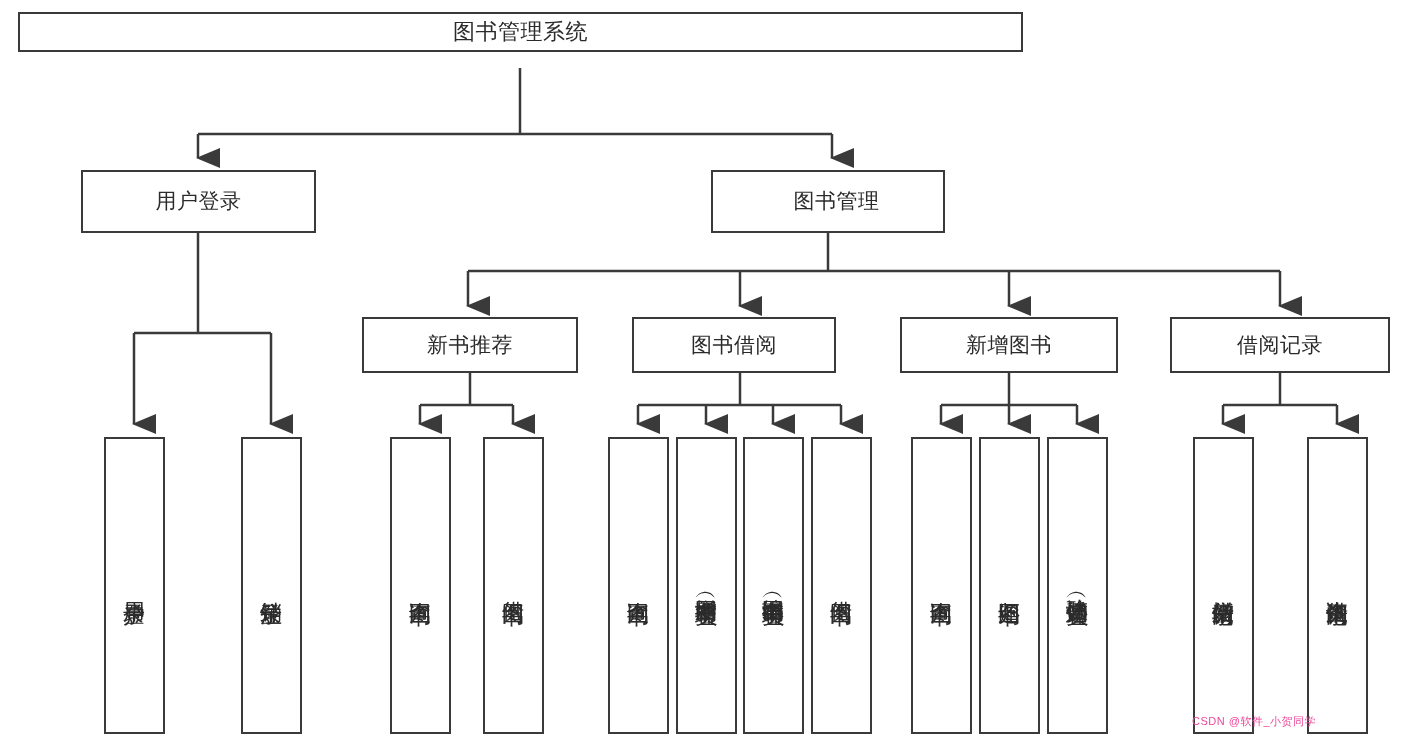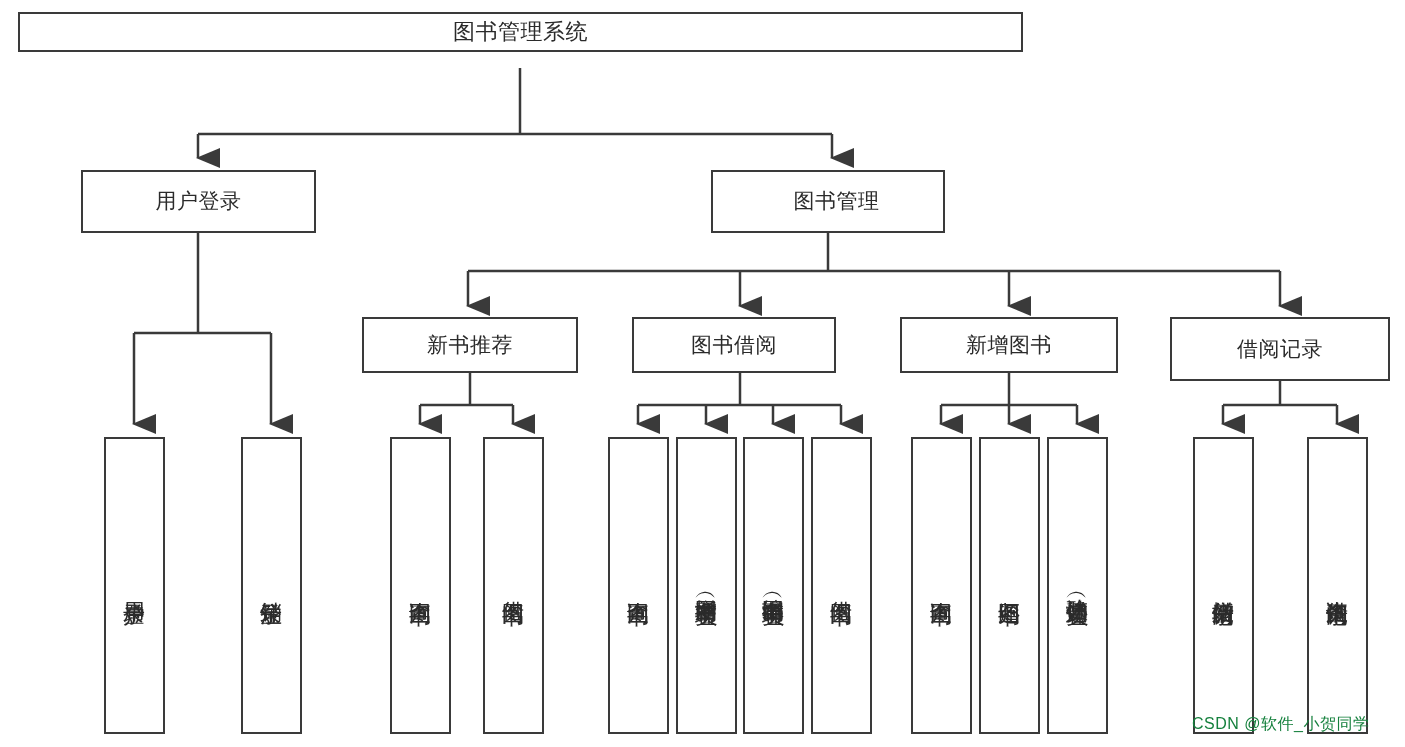--- a/index.html
+++ b/index.html
@@ -60,22 +60,22 @@
   .node.vert .label {
     writing-mode: vertical-rl;
     text-orientation: upright;
     font-size: 22px;
     line-height: 1.05;
     letter-spacing: 1px;
     white-space: nowrap;
   }
   .watermark {
     position: absolute;
-    color: #15803d;
-    font-size: 16px;
+    color: #ec4899;
+    font-size: 11px;
     letter-spacing: 0.5px;
     white-space: nowrap;
     z-index: 3;
     user-select: none;
   }
 </style>
 </head>
 <body>
 
 <div id="canvas">
@@ -143,21 +143,21 @@
 
   <div class="node horiz" style="left:362px; top:317px; width:216px; height:56px;">
     <span class="label">新书推荐</span>
   </div>
   <div class="node horiz" style="left:632px; top:317px; width:204px; height:56px;">
     <span class="label">图书借阅</span>
   </div>
   <div class="node horiz" style="left:900px; top:317px; width:218px; height:56px;">
     <span class="label">新增图书</span>
   </div>
-  <div class="node horiz" style="left:1170px; top:317px; width:220px; height:64px;">
+  <div class="node horiz" style="left:1170px; top:317px; width:220px; height:56px;">
     <span class="label">借阅记录</span>
   </div>
 
   <div class="node vert" style="left:104px; top:437px; width:61px; height:297px;">
     <span class="label">用户登录</span>
   </div>
   <div class="node vert" style="left:241px; top:437px; width:61px; height:297px;">
     <span class="label">注销登录</span>
   </div>
 

